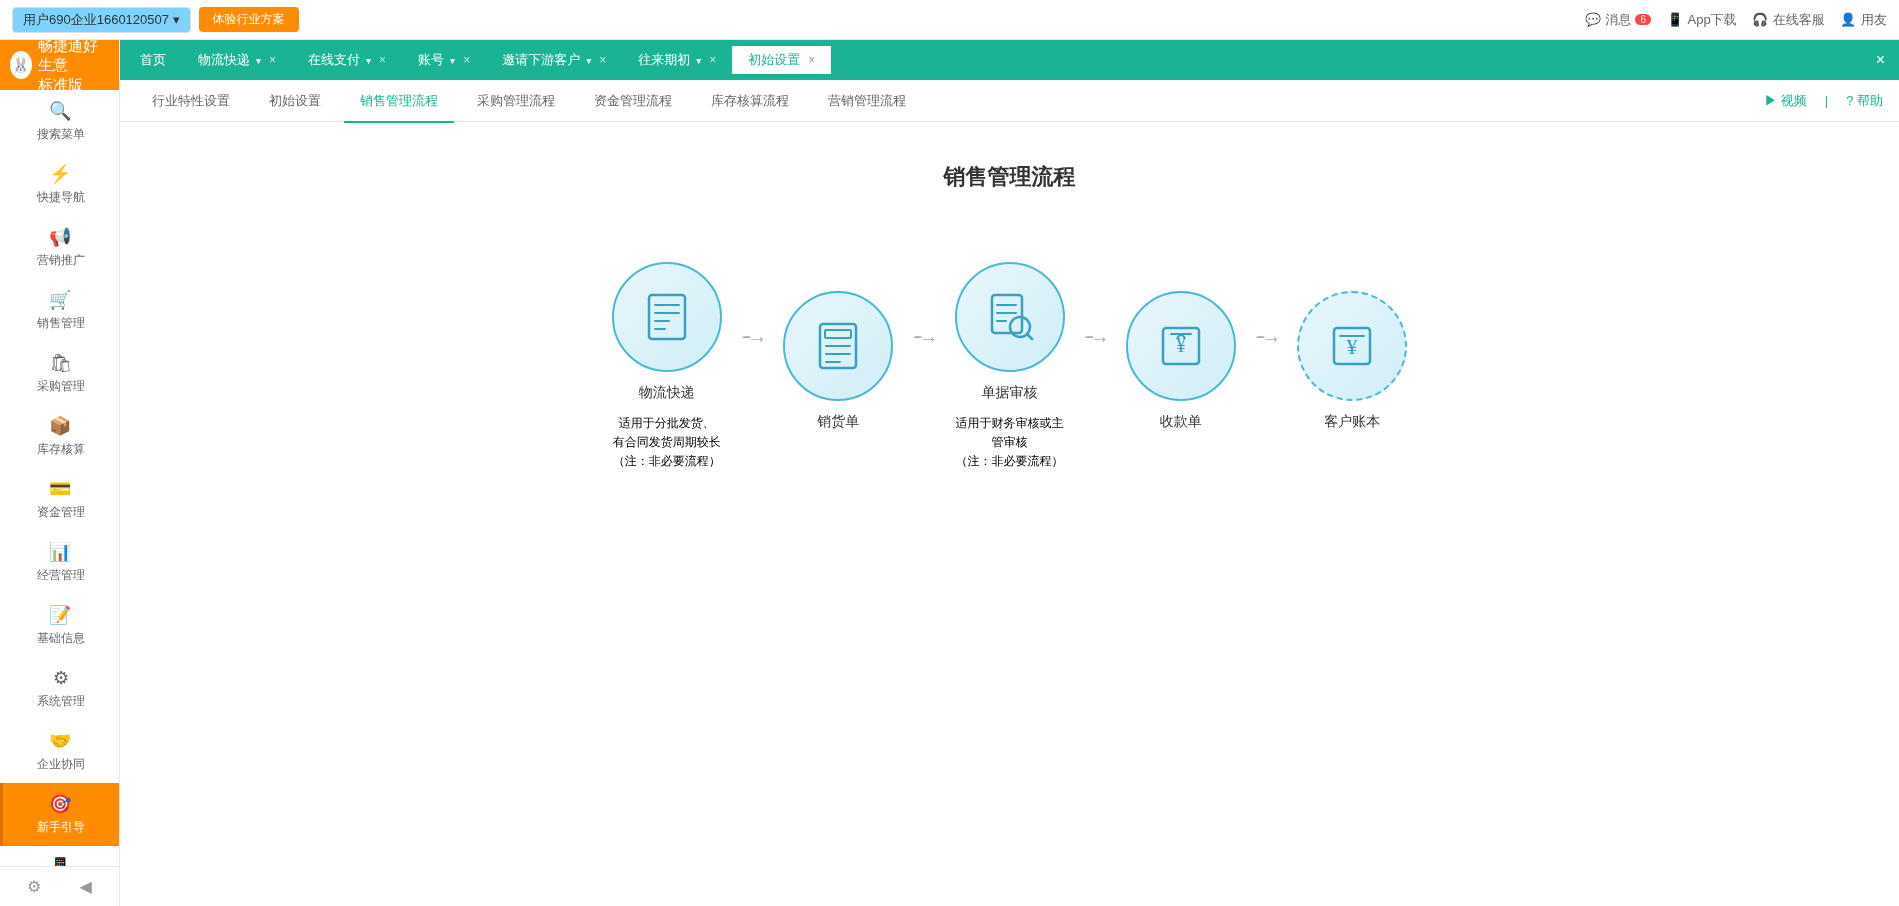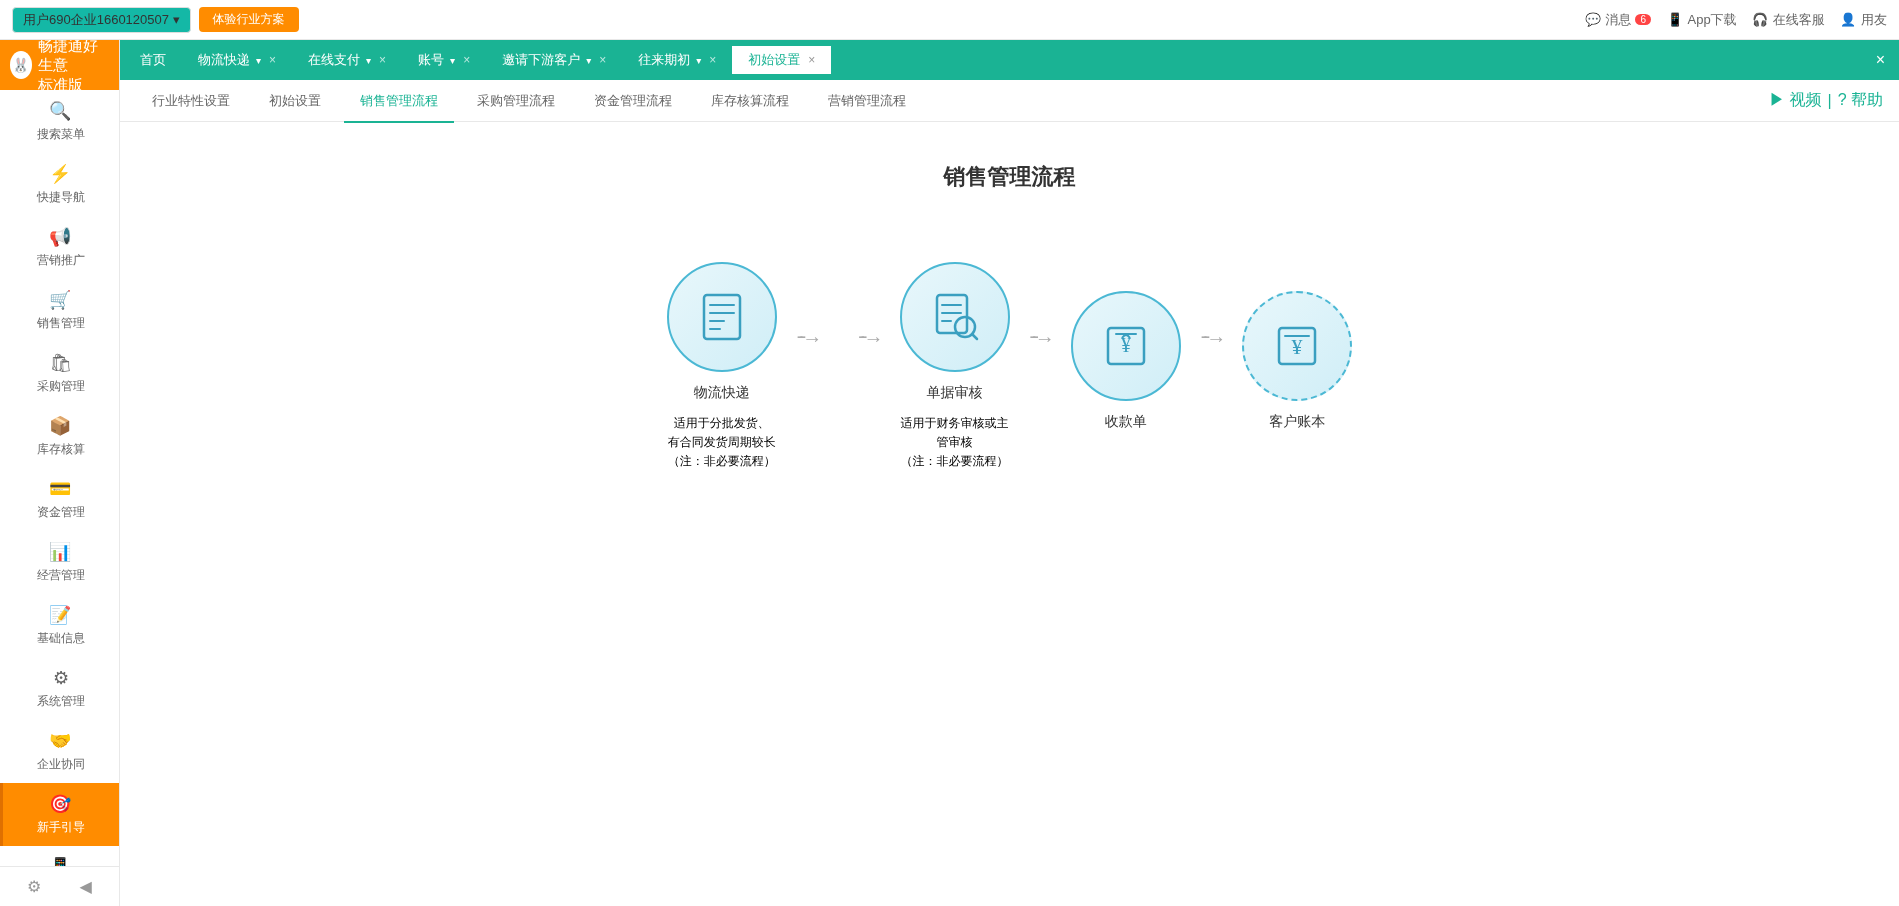--- a/index.html
+++ b/index.html
@@ -13,21 +13,21 @@
       display: flex;
       align-items: center;
       padding: 0 12px;
       justify-content: space-between;
       flex-shrink: 0;
     }
     .top-header-left { display: flex; align-items: center; gap: 8px; }
     .user-selector {
       display: flex; align-items: center; gap: 4px;
       border: 1px solid #ddd; padding: 3px 10px; border-radius: 4px;
-      cursor: pointer; background: #14b8a6;
+      cursor: pointer; background: #7dd3fc;
     }
     .trial-btn {
       background: #ff8c00; color: #fff; border: none; padding: 4px 14px;
       border-radius: 4px; cursor: pointer; font-size: 12px;
     }
     .top-header-right { display: flex; align-items: center; gap: 16px; color: #666; }
     .header-icon-group { display: flex; align-items: center; gap: 4px; cursor: pointer; }
     .badge { background: #ff4444; color: #fff; border-radius: 10px; font-size: 10px; padding: 0 4px; min-width: 16px; text-align: center; }
 
     
@@ -107,21 +107,21 @@
       flex-shrink: 0;
       justify-content: space-between;
     }
     .sub-tabs-left { display: flex; align-items: center; gap: 7px; }
     .sub-tab {
       padding: 0 16px; height: 42px; display: flex; align-items: center;
       cursor: pointer; color: #666; font-size: 13px; border-bottom: 2px solid transparent;
       position: relative; top: 1px;
     }
     .sub-tab.active { color: #1ab394; border-bottom-color: #1ab394; }
-    .sub-tabs-right { display: flex; align-items: center; gap: 6px; color: #1ab394; font-size: 16px; margin-left: 16px; }
+    .sub-tabs-right { display: flex; align-items: center; gap: 18px; color: #1ab394; font-size: 13px; margin-left: 16px; }
 
     
     .page-content { flex: 1; background: #fff; overflow-y: auto; padding: 20px; }
 
     
     .page-title { text-align: center; font-size: 22px; color: #333; margin-bottom: 50px; margin-top: 20px; }
 
     
     .flow-diagram { display: flex; align-items: center; justify-content: center; gap: 0; padding: 20px 40px; }
     .flow-step { display: flex; flex-direction: column; align-items: center; gap: 12px; }
@@ -332,20 +332,33 @@
           <span class="flow-step-name">物流快递</span>
           <div class="flow-step-desc">
             <div>适用于分批发货、</div>
             <div>有合同发货周期较长</div>
             <div>（注：非必要流程）</div>
           </div>
         </div>
 
         <div class="flow-arrow">--→</div>
 
+        <div class="flow-step">
+          <div class="flow-circle">
+            <svg width="52" height="52" viewBox="0 0 52 52" fill="none" xmlns="http://www.w3.org/2000/svg">
+              <rect x="8" y="4" width="36" height="44" rx="3" stroke="#3a9fc0" stroke-width="2.5" fill="none"></rect>
+              <rect x="13" y="10" width="26" height="8" rx="1" stroke="#3a9fc0" stroke-width="2" fill="none"></rect>
+              <line x1="14" y1="26" x2="38" y2="26" stroke="#3a9fc0" stroke-width="2" stroke-linecap="round"></line>
+              <line x1="14" y1="34" x2="38" y2="34" stroke="#3a9fc0" stroke-width="2" stroke-linecap="round"></line>
+              <line x1="14" y1="42" x2="28" y2="42" stroke="#3a9fc0" stroke-width="2" stroke-linecap="round"></line>
+            </svg>
+          </div>
+          <span class="flow-step-name">销货单</span>
+          <div class="flow-step-desc"></div>
+        </div>
 
         <div class="flow-arrow">--→</div>
 
         <div class="flow-step">
           <div class="flow-circle">
             <svg width="52" height="52" viewBox="0 0 52 52" fill="none" xmlns="http://www.w3.org/2000/svg">
               <rect x="8" y="4" width="30" height="38" rx="3" stroke="#3a9fc0" stroke-width="2.5" fill="none"></rect>
               <line x1="13" y1="14" x2="32" y2="14" stroke="#3a9fc0" stroke-width="2" stroke-linecap="round"></line>
               <line x1="13" y1="22" x2="32" y2="22" stroke="#3a9fc0" stroke-width="2" stroke-linecap="round"></line>
               <line x1="13" y1="30" x2="22" y2="30" stroke="#3a9fc0" stroke-width="2" stroke-linecap="round"></line>

